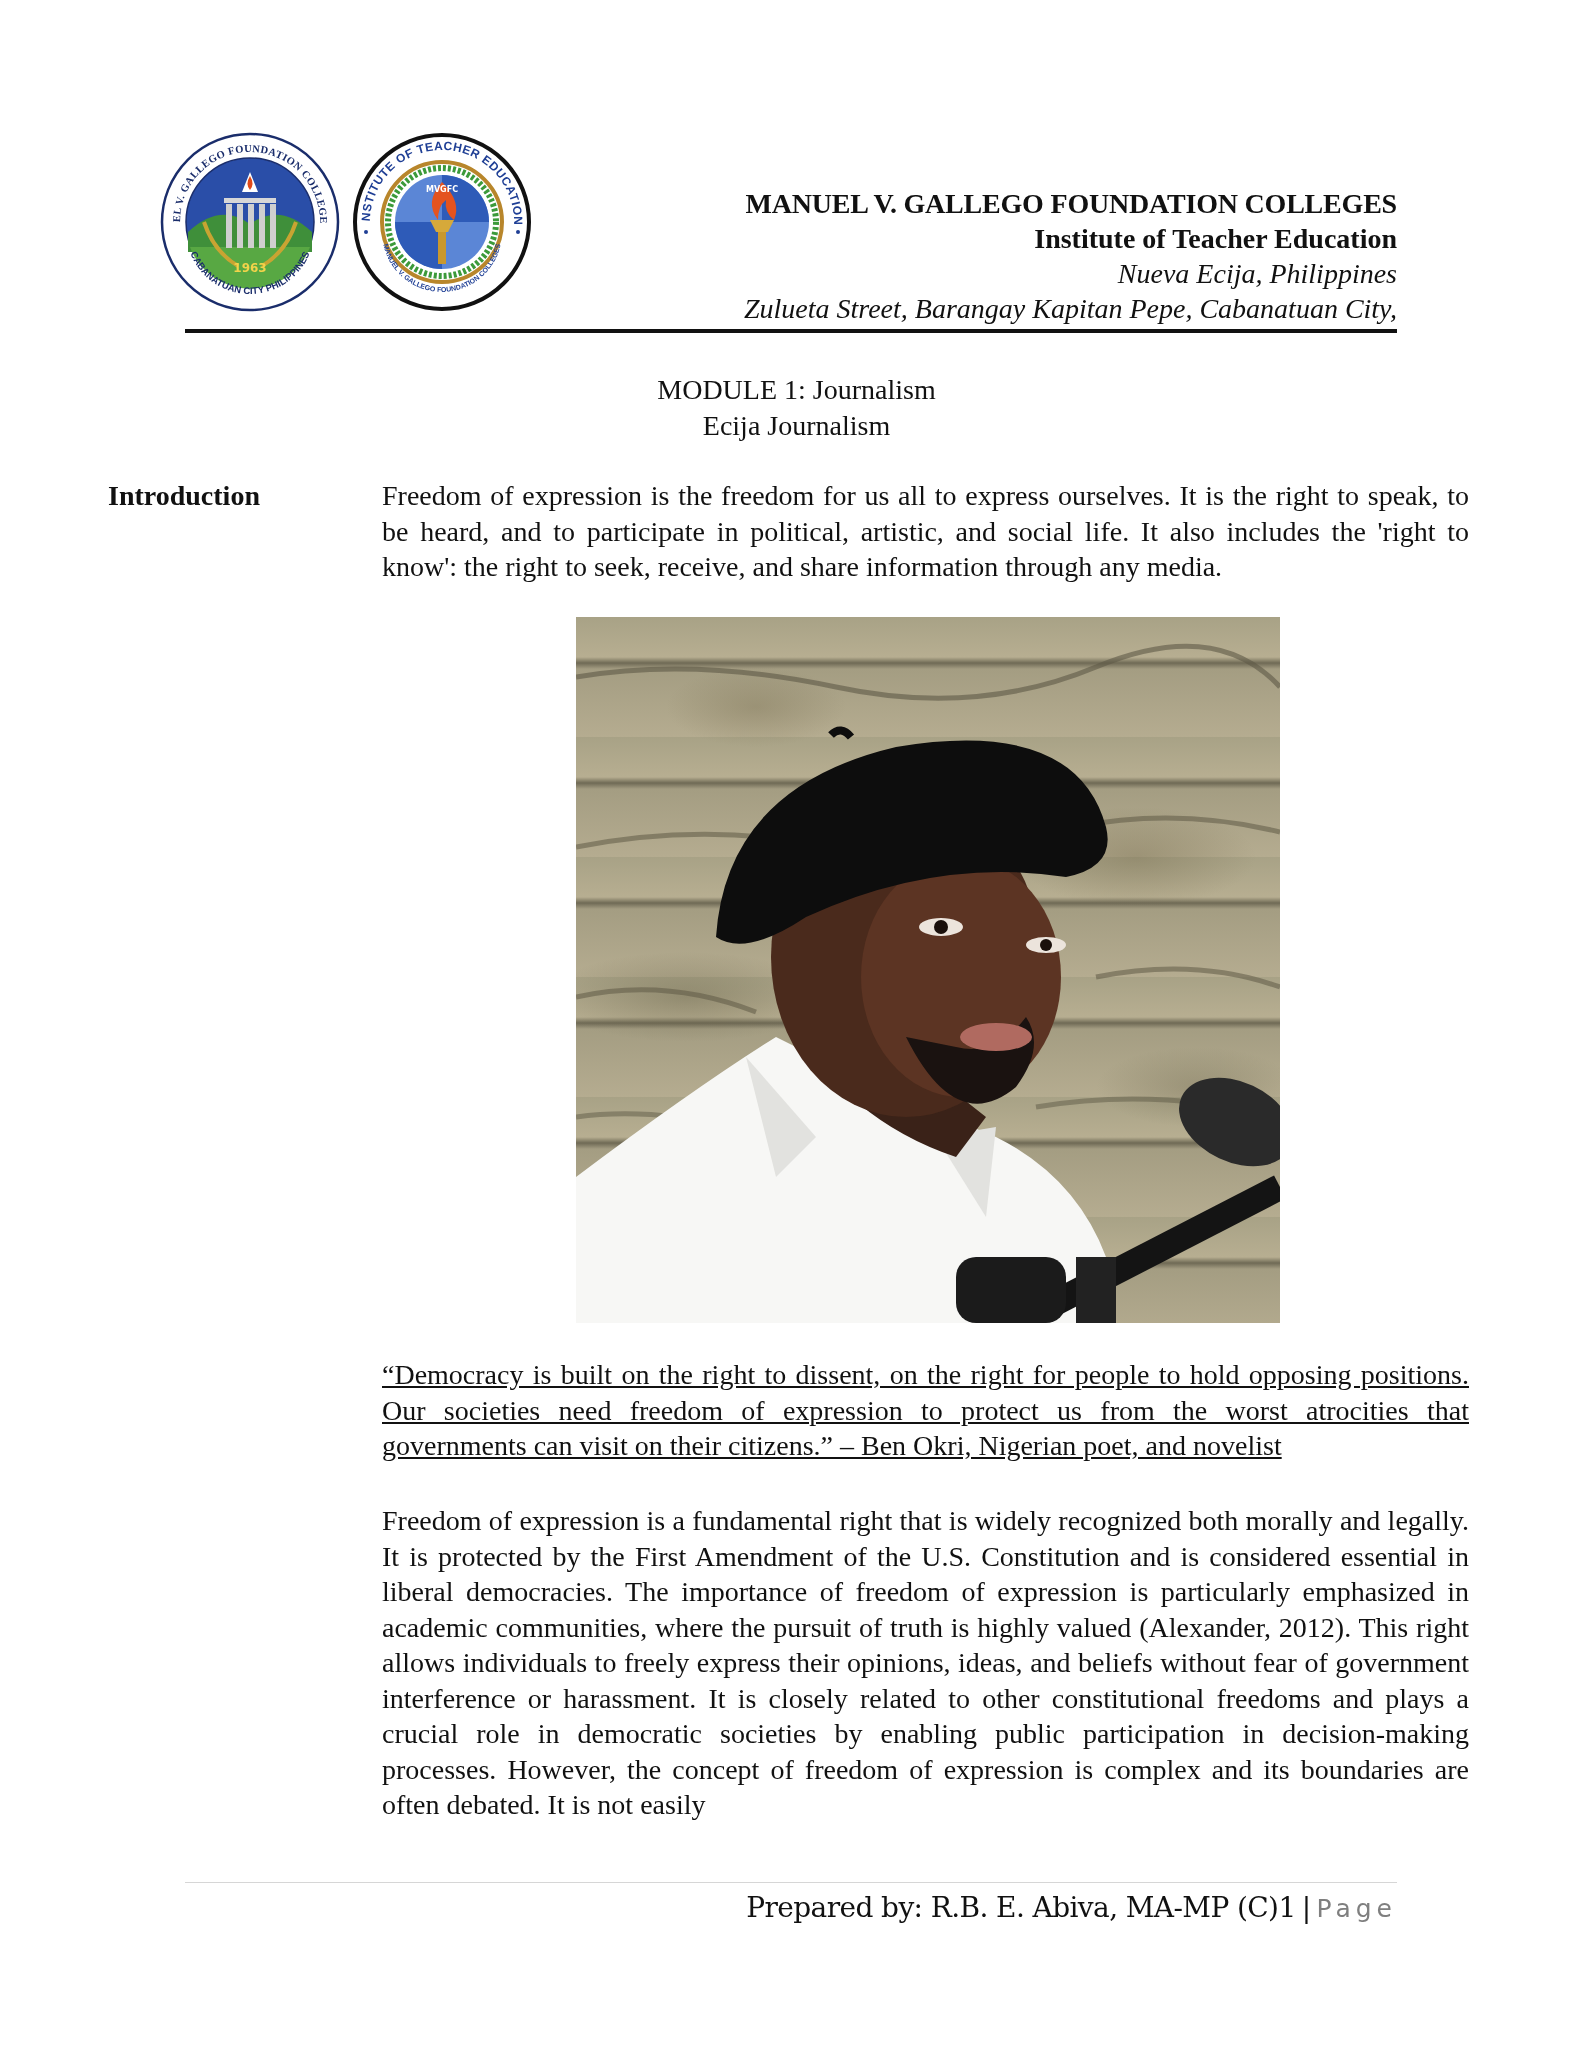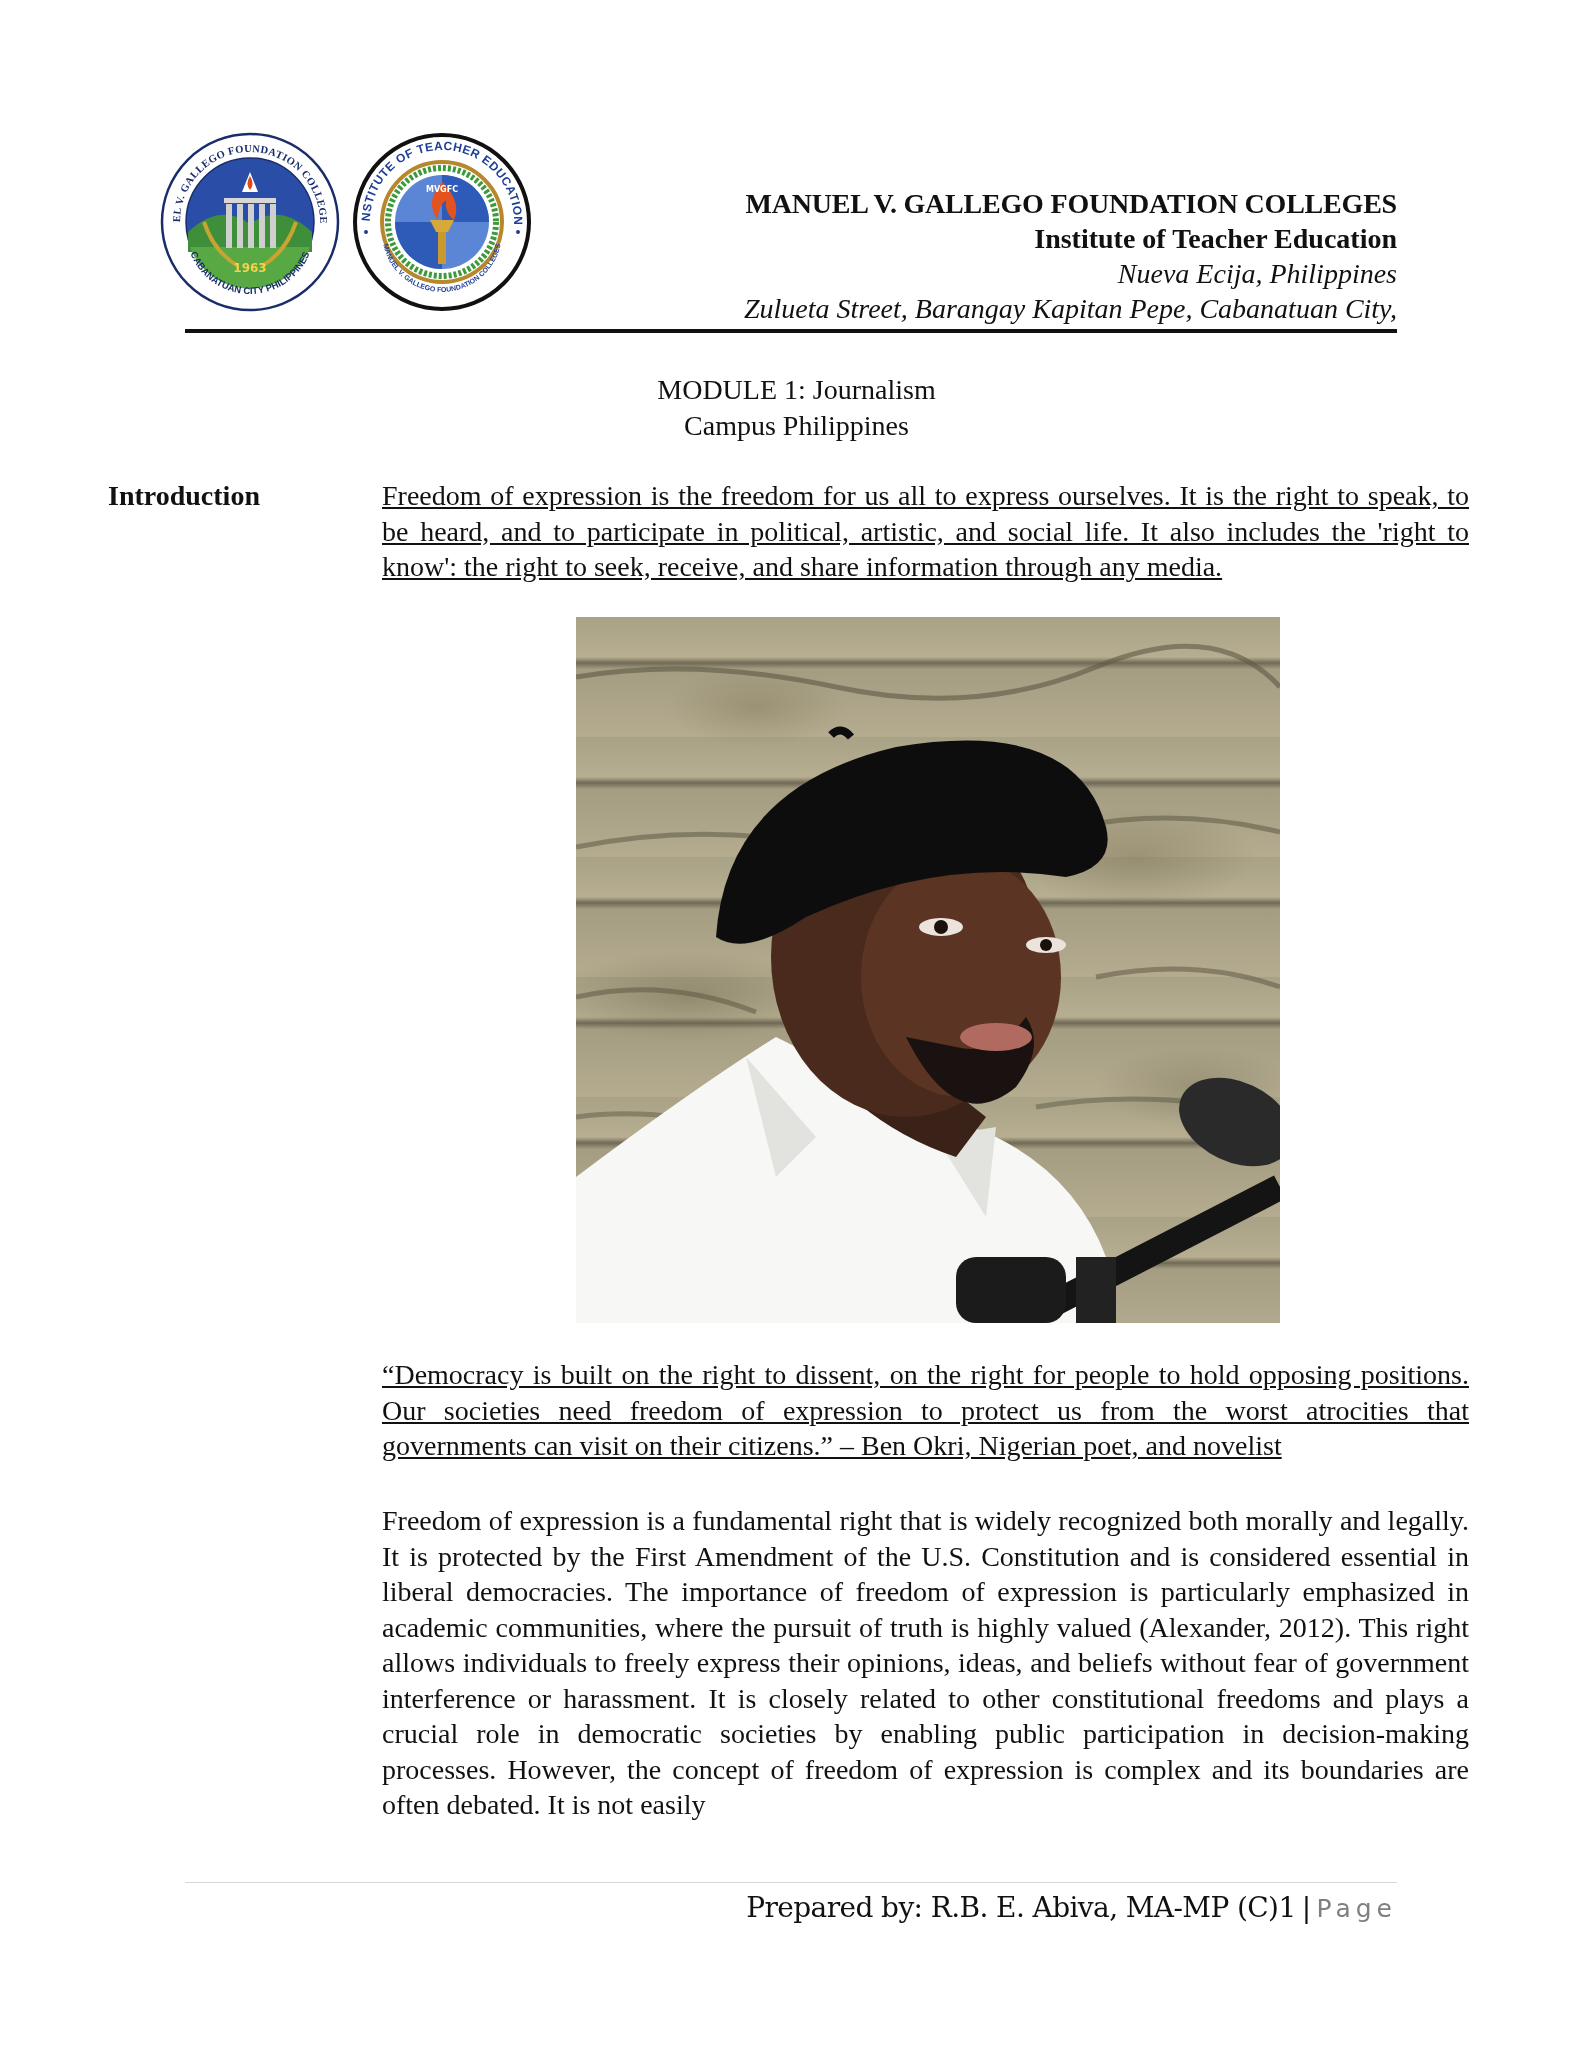--- a/index.html
+++ b/index.html
@@ -37,21 +37,21 @@
 
     
     .section-label {
       position: absolute; left: 108px; top: 480px;
       font-weight: bold; font-size: 28px;
     }
     .body-col {
       position: absolute; left: 382px; width: 1087px;
       font-size: 28px; line-height: 35.5px; text-align: justify;
     }
-    .intro-para { top: 478px; text-decoration: underline; }
+    .intro-para { top: 478px; }
     .quote-para { top: 1357px; text-decoration: underline; }
     .main-para { top: 1503px; }
     p { margin: 0; }
 
     
     .photo {
       position: absolute; left: 576px; top: 617px; width: 704px; height: 706px;
       overflow: hidden;
       background:
         radial-gradient(ellipse 90px 40px at 180px 90px, rgba(120,110,80,0.35), transparent),
@@ -145,21 +145,21 @@
     <div class="inst-name">MANUEL V. GALLEGO FOUNDATION COLLEGES</div>
     <div class="inst-dept">Institute of Teacher Education</div>
     <div class="inst-addr">Nueva Ecija, Philippines</div>
     <div class="inst-addr">Zulueta Street, Barangay Kapitan Pepe, Cabanatuan City,</div>
   </div>
 
   <div class="header-rule"></div>
 
   <div class="module-title">
     <div>MODULE 1: Journalism</div>
-    <div>Campus Philippines</div>
+    <div>Ecija Journalism</div>
   </div>
 
   <div class="section-label">Introduction</div>
 
   <div class="body-col intro-para">
     <p>Freedom of expression is the freedom for us all to express ourselves. It is the right to speak, to be heard, and to participate in political, artistic, and social life. It also includes the 'right to know': the right to seek, receive, and share information through any media.</p>
   </div>
 
   <div class="photo" role="img" aria-label="Portrait of Ben Okri wearing a black beret and white shirt, speaking at a microphone in front of a stone wall">
     <svg viewBox="0 0 704 706" preserveAspectRatio="none">

